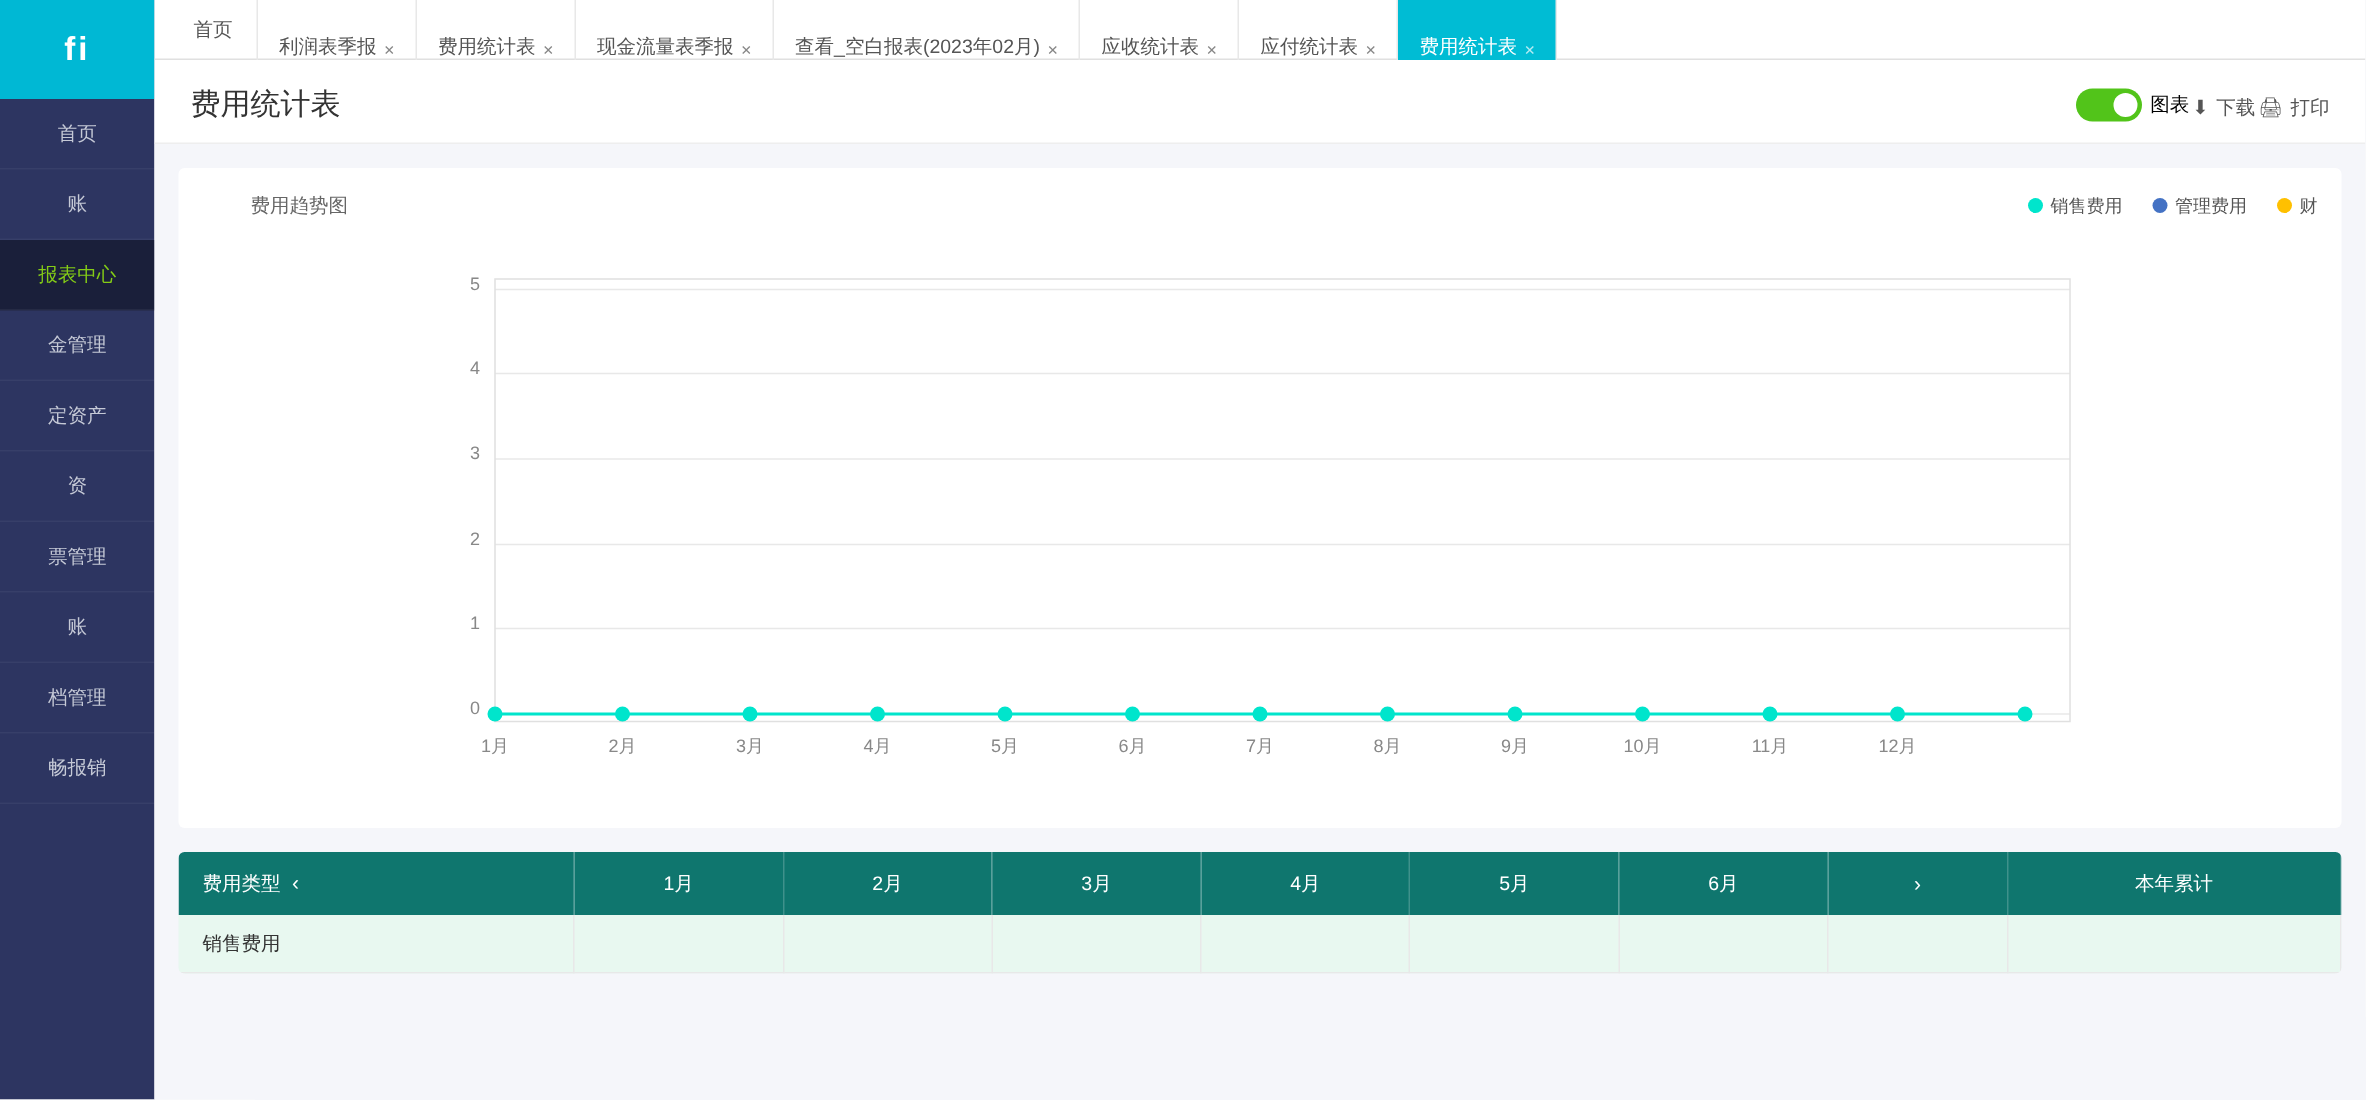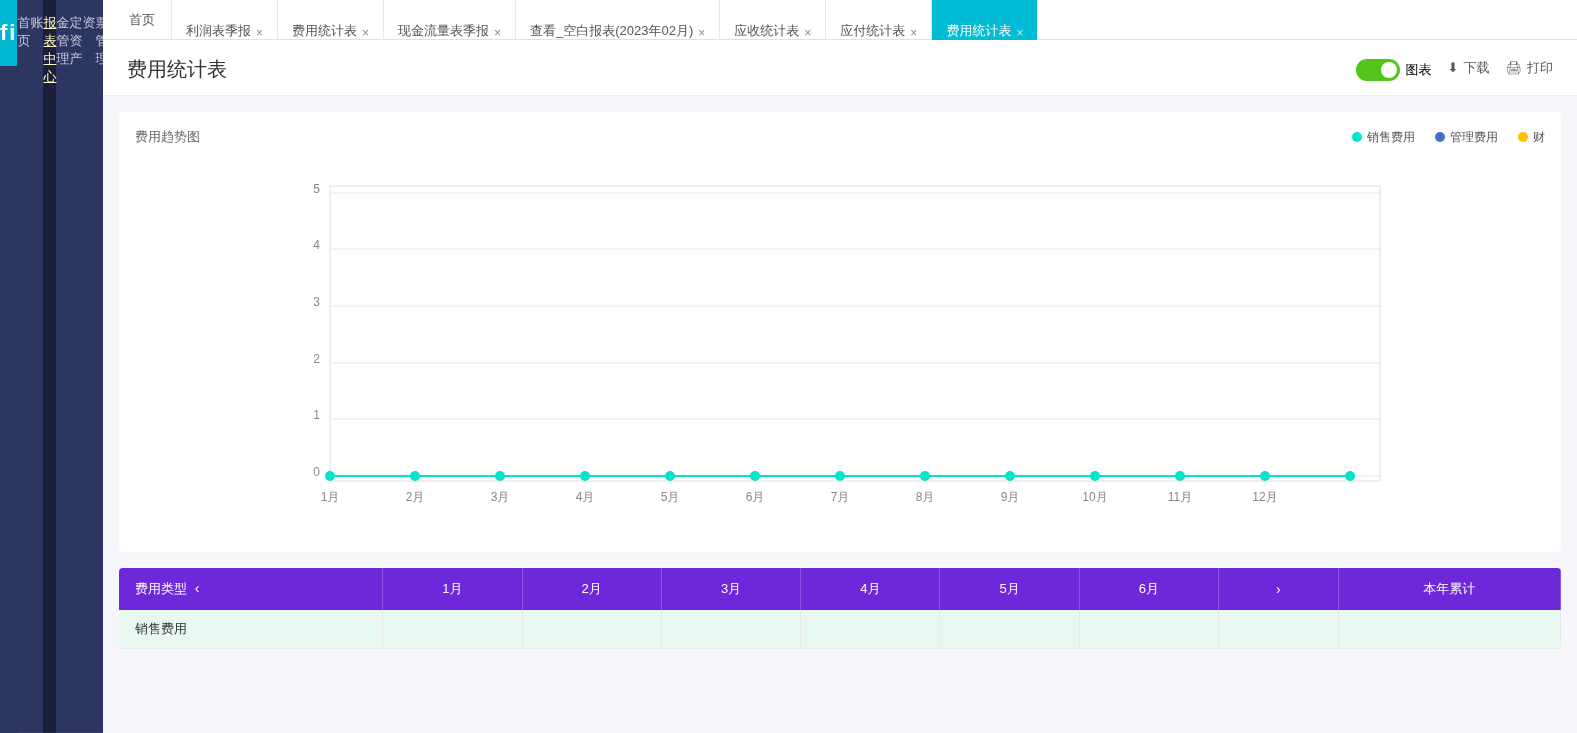--- a/index.html
+++ b/index.html
@@ -4,20 +4,21 @@
   <style>
     * { box-sizing: border-box; margin: 0; padding: 0; }
     body { font-family: 'Microsoft YaHei', Arial, sans-serif; font-size: 13px; background: #f0f2f5; display: flex; height: 733px; overflow: hidden; }
 
     
     .sidebar {
       width: 103px;
       background: #2d3561;
       color: #c5c9d6;
       display: flex;
+      flex-direction: column;
       flex-shrink: 0;
       height: 100%;
     }
     .sidebar-logo {
       background: #00b8d4;
       height: 66px;
       display: flex;
       align-items: center;
       justify-content: center;
       font-size: 22px;
@@ -26,21 +27,21 @@
       letter-spacing: 2px;
     }
     .sidebar-item {
       padding: 14px 0;
       text-align: center;
       font-size: 13px;
       cursor: pointer;
       color: #c5c9d6;
       border-bottom: 1px solid rgba(255,255,255,0.05);
     }
-    .sidebar-item.active { background: #1a1f3a; color: #fef9c3; text-decoration: underline; }
+    .sidebar-item.active { background: #1a1f3a; color: #84cc16; }
 
     
     .main {
       flex: 1;
       display: flex;
       flex-direction: column;
       overflow: hidden;
       background: #f5f6fa;
     }
 
@@ -104,22 +105,22 @@
       justify-content: space-between;
       border-bottom: 1px solid #eee;
     }
     .page-title {
       font-size: 20px;
       font-weight: 500;
       color: #333;
     }
     .page-actions {
       display: flex;
-      align-items: flex-start;
-      gap: 16px;
+      align-items: flex-end;
+      gap: 2px;
     }
     .toggle-group {
       display: flex;
       align-items: center;
       gap: 6px;
     }
     .toggle {
       width: 44px;
       height: 22px;
       background: #52c41a;
@@ -151,20 +152,21 @@
       background: white;
       margin: 16px;
       padding: 16px;
       border-radius: 4px;
     }
     .chart-header {
       display: flex;
       justify-content: space-between;
       align-items: center;
       margin-bottom: 10px;
+      margin-left: 32px;
     }
     .chart-title {
       font-size: 13px;
       color: #666;
     }
     .chart-legend {
       display: flex;
       align-items: center;
       gap: 20px;
     }
@@ -191,21 +193,21 @@
     .table-section {
       margin: 0 16px 16px;
       border-radius: 4px;
       overflow: hidden;
     }
     .data-table {
       width: 100%;
       border-collapse: collapse;
     }
     .table-header-row {
-      background: #6d28d9;
+      background: #0f766e;
       color: white;
     }
     .table-header-row th {
       padding: 12px 16px;
       text-align: center;
       font-weight: 500;
       font-size: 13px;
       border-right: 1px solid rgba(255,255,255,0.2);
       white-space: nowrap;
     }
@@ -242,20 +244,21 @@
 <div class="sidebar">
   <div class="sidebar-logo">fi</div>
   <div class="sidebar-item">首页</div>
   <div class="sidebar-item">账</div>
   <div class="sidebar-item active">报表中心</div>
   <div class="sidebar-item">金管理</div>
   <div class="sidebar-item">定资产</div>
   <div class="sidebar-item">资</div>
   <div class="sidebar-item">票管理</div>
   <div class="sidebar-item">账</div>
+  <div class="sidebar-item">档管理</div>
   <div class="sidebar-item">畅报销</div>
 </div>
 
 <div class="main">
 
   <div class="tab-bar">
     <div class="tab-home">首页</div>
     <div class="tab">
       <span>利润表季报</span>
       <span class="tab-close">×</span>

